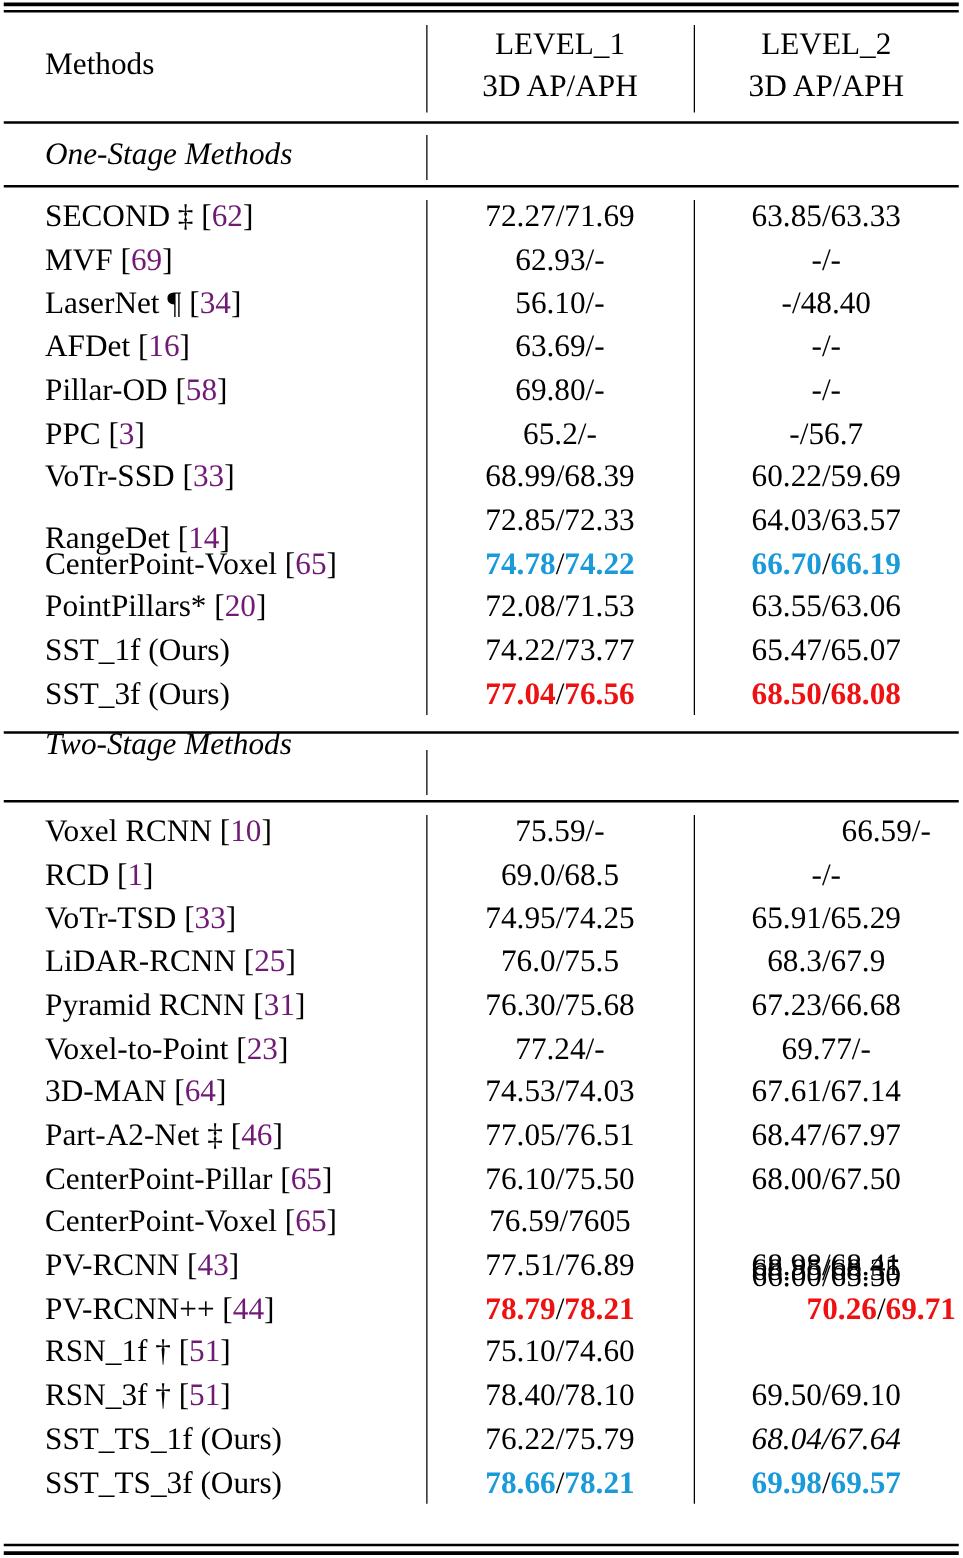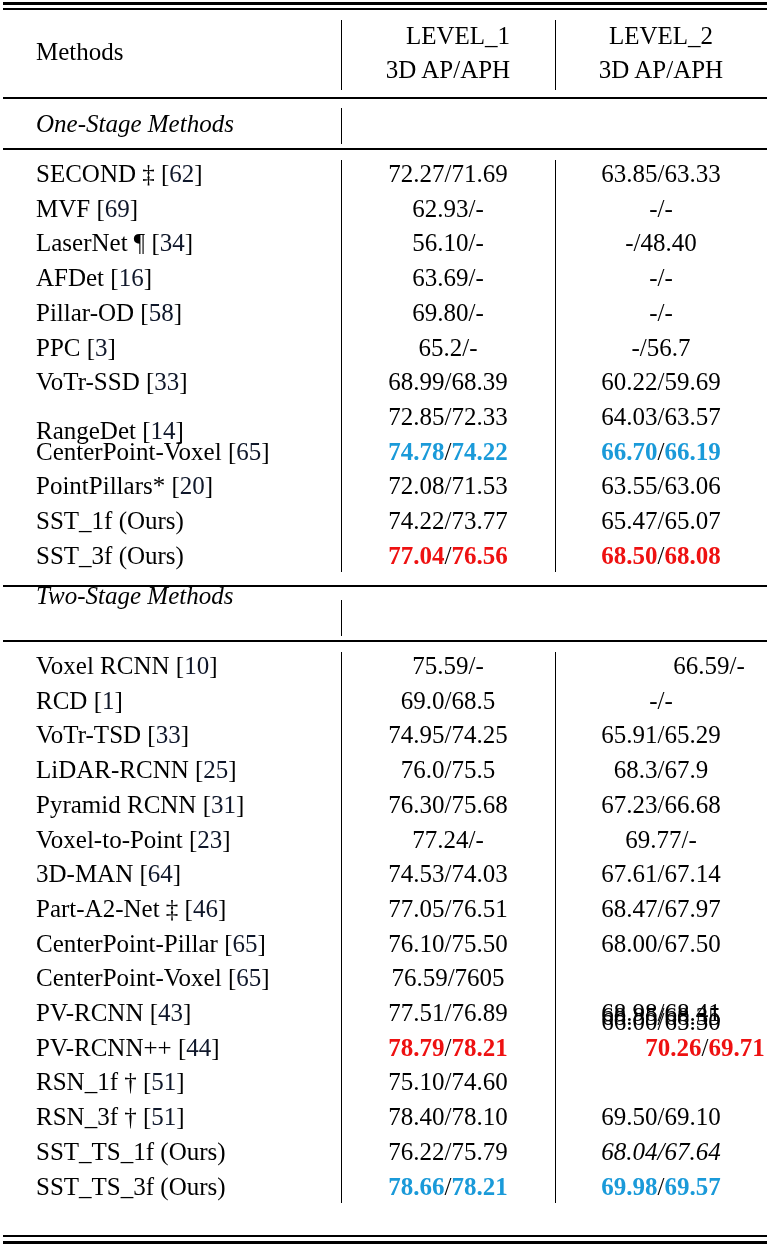--- a/index.html
+++ b/index.html
@@ -11,35 +11,35 @@
   .rule { position: absolute; left: 3px; right: 3px; background: #000; }
   .rule.thick { height: 3px; }
   .rule.thin { height: 2px; }
   .vsep { position: absolute; width: 1px; background: #000; }
   .cell { position: absolute; font-size: 25px; line-height: 32px; white-space: nowrap; }
   .c1 { left: 36px; }
   .c2 { left: 341px; width: 214px; text-align: center; }
   .c3 { left: 555px; width: 212px; text-align: center; }
   .hdr { line-height: 32px; }
   .section-label { font-style: italic; }
-  .cite { color: #0f172a; }
+  .cite { color: #701a75; }
   .best { color: #ee1111; font-weight: bold; }
   .second { color: #1a9ad9; font-weight: bold; }
   .sep-slash { color: #000; font-weight: normal; }
 </style>
 </head>
 <body>
 
 <div id="table">
 
   <div class="rule thick" style="top:2px;"></div>
   <div class="rule thin" style="top:8px;"></div>
 
   <div class="cell c1 hdr" style="top:36px;">Methods</div>
-  <div class="cell c2 hdr" style="top:20px;padding-left:10px;">LEVEL_1</div>
+  <div class="cell c2 hdr" style="top:20px;">LEVEL_1</div>
   <div class="cell c2 hdr" style="top:54px;">3D AP/APH</div>
   <div class="cell c3 hdr" style="top:20px;">LEVEL_2</div>
   <div class="cell c3 hdr" style="top:54px;">3D AP/APH</div>
 
   <div class="rule thin" style="top:97px;"></div>
 
   <div id="body-rows">
       <div class="vsep" style="left: 341px; top: 20px; height: 70px;"></div>
       <div class="vsep" style="left: 555px; top: 20px; height: 70px;"></div>
       <div class="cell c1 section-label" style="top: 108px;">One-Stage Methods</div>

